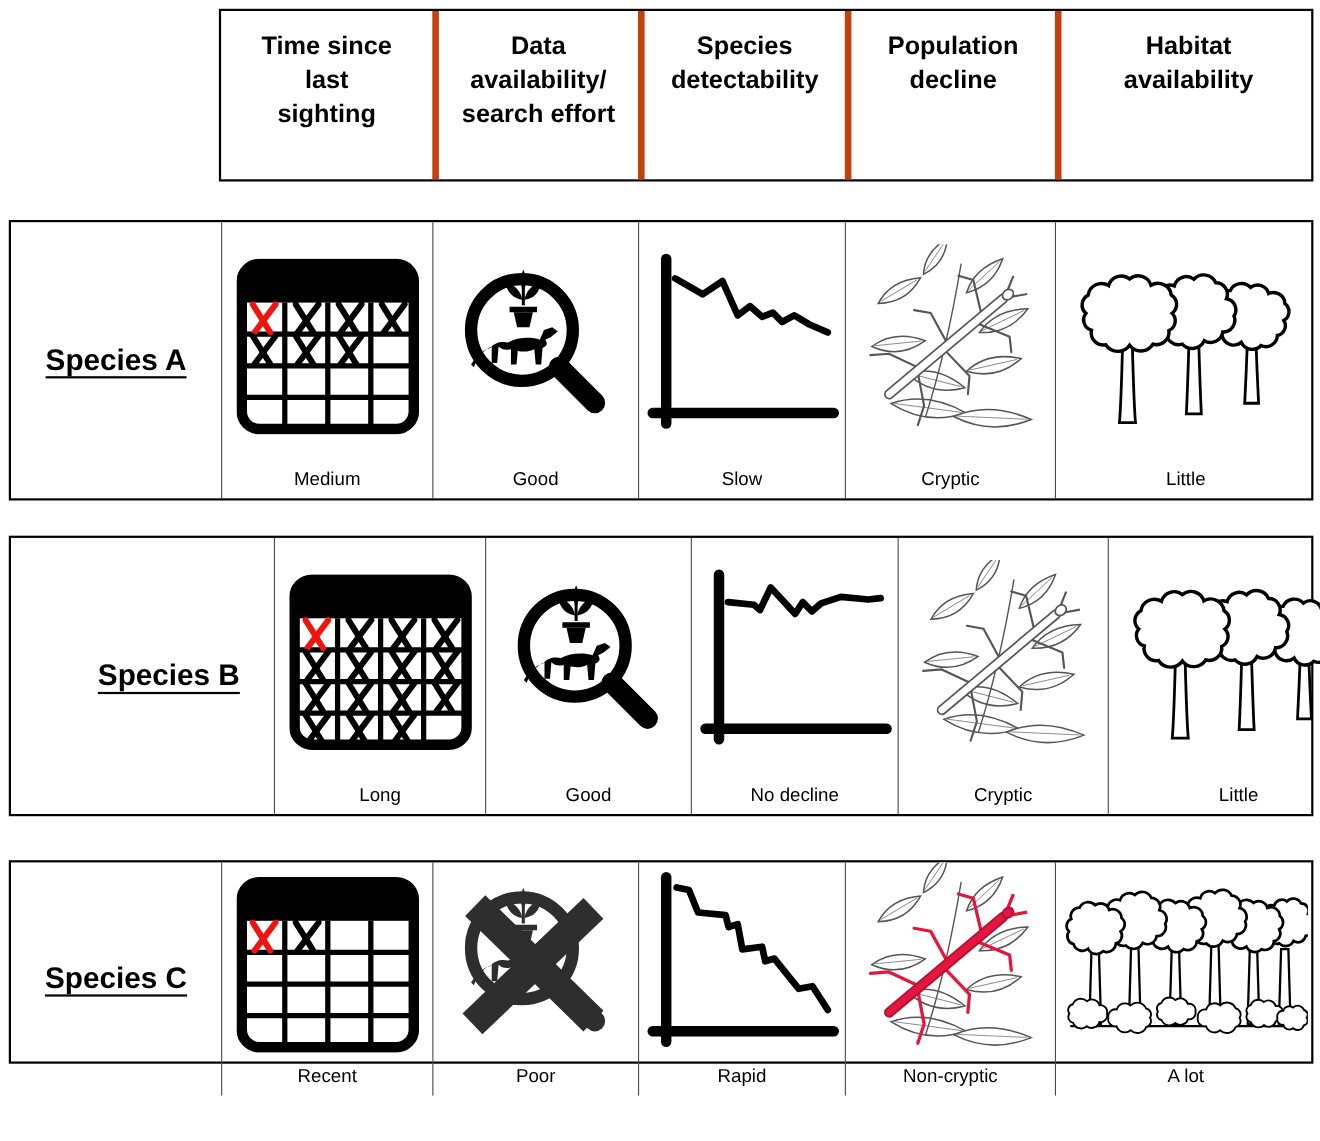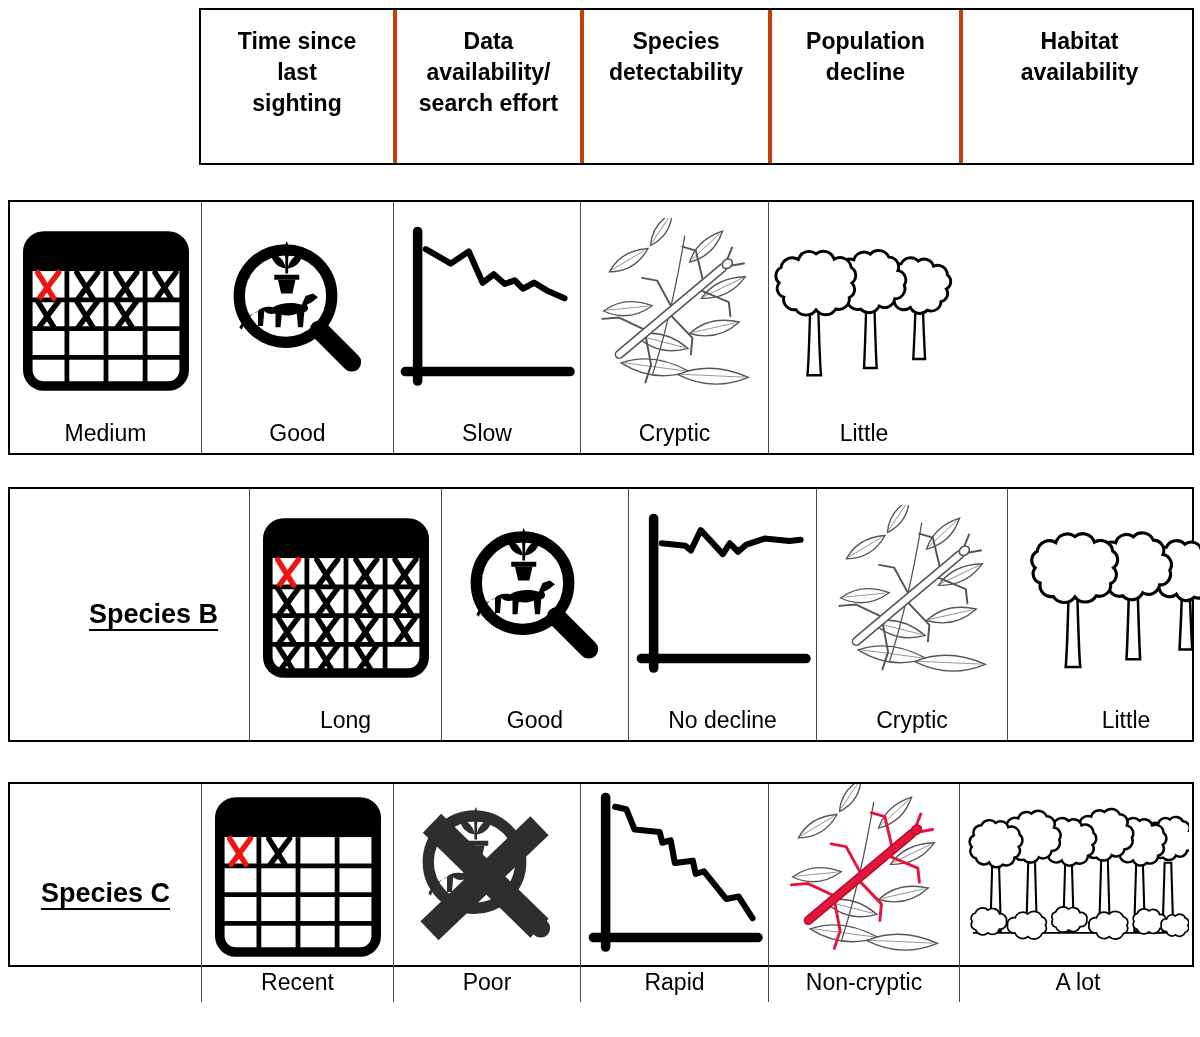--- a/index.html
+++ b/index.html
@@ -7,21 +7,21 @@
   body { font-family: "Liberation Sans", sans-serif; color:#000; }
   .figure { position:relative; width:1200px; height:1037px; background:#fff; overflow:hidden;text-decoration:underline; }
 
   
   .header-table {
     position:absolute; left:199px; top:8px; width:995px; height:157px;
     display:grid; grid-template-columns:192px 187px 188px 191px 237px;
     border:2px solid #000; background:#fff;
   }
   .header-cell {
-    border-left:4px solid #c2410c;
+    border-left:6px solid #c2410c;
     display:flex; justify-content:center; align-items:flex-start;
     padding-top:16px; text-align:center;
     font-weight:bold; font-size:23px; line-height:1.35; white-space:pre-line;
   }
   .header-cell:first-child { border-left:none; }
 
   
   .block {
     position:absolute; left:8px; width:1186px; height:255px;
     display:grid; grid-template-columns:191px 192px 187px 188px 191px 237px;
@@ -40,21 +40,21 @@
 
   .species-cell {
     justify-content:center; padding-bottom:0;
   }
   .species-name {
     font-weight:bold; font-size:27px;
     text-decoration:underline; text-underline-offset:6px; text-decoration-thickness:2px;
   }
 
   .icon { flex:1; display:flex; align-items:center; justify-content:center; width:100%; }
-  .caption { font-size:23px; line-height:1.1; text-align:center; }
+  .caption { font-size:17px; line-height:1.1; text-align:center; }
 </style>
 </head>
 <body>
 
 <div class="figure">
 
   <div class="header-table">
     <div class="header-cell">Time since
 last
 sighting</div>
@@ -63,20 +63,23 @@
 search effort</div>
     <div class="header-cell">Species
 detectability</div>
     <div class="header-cell">Population
 decline</div>
     <div class="header-cell">Habitat
 availability</div>
   </div>
 
   <div class="block block-a">
+    <div class="cell species-cell">
+      <span class="species-name">Species A</span>
+    </div>
     <div class="cell">
       <div class="icon">
           <svg width="166" height="160" viewBox="0 0 104 100">
             <rect x="3" y="3" width="98" height="94" rx="10" fill="#fff" stroke="#000" stroke-width="6"></rect>
             <rect x="3" y="3" width="98" height="21" rx="9" fill="#000"></rect>
             <rect x="3" y="15" width="98" height="10" fill="#000"></rect>
             <line x1="27.5" y1="25" x2="27.5" y2="97" stroke="#000" stroke-width="3"></line>
             <line x1="52" y1="25" x2="52" y2="97" stroke="#000" stroke-width="3"></line>
             <line x1="76.5" y1="25" x2="76.5" y2="97" stroke="#000" stroke-width="3"></line>
             <line x1="3" y1="43" x2="101" y2="43" stroke="#000" stroke-width="3"></line>

